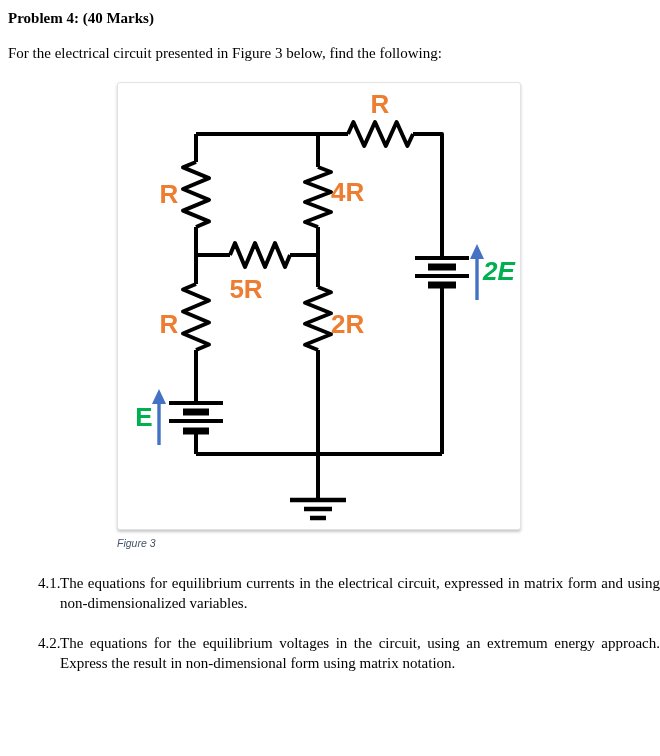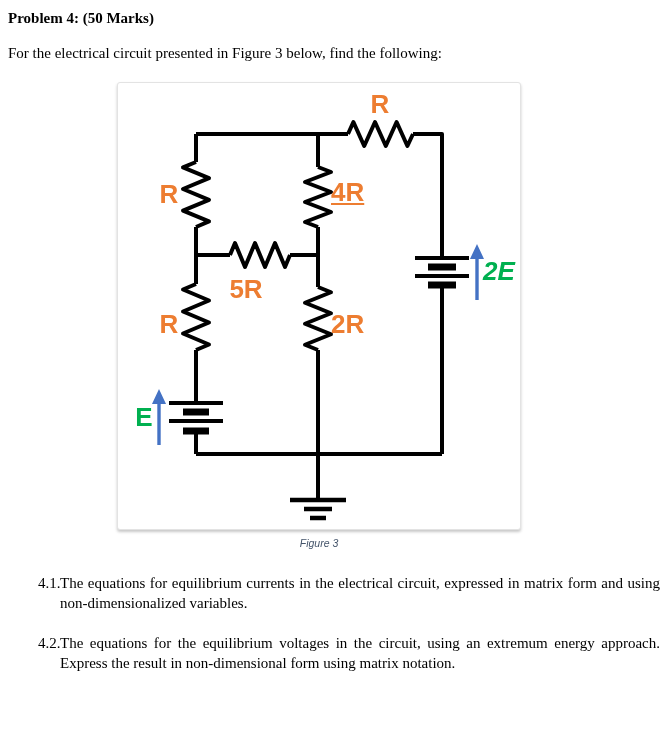--- a/index.html
+++ b/index.html
@@ -28,37 +28,37 @@
   .arrow-head{fill:var(--c-blue);}
   .clabel{
     position:absolute;font-family:"Liberation Sans", sans-serif;font-weight:bold;
     font-size:26px;line-height:1;white-space:nowrap;
   }
   .rlabel{color:var(--c-orange);}
   .slabel{color:var(--c-green);}
   .ctr{transform:translate(-50%,-50%);}
   .vctr{transform:translateY(-50%);}
   .caption{
-    margin:7px 0 0 109px;width:404px;text-align:center;
+    margin:7px 0 0 109px;width:404px;
     font-family:"Liberation Sans", sans-serif;font-style:italic;
     font-size:10.5px;color:var(--c-caption);
   }
   
   .items{margin-top:24px;}
   .item{position:relative;margin-left:30px;width:622px;padding-left:22px;
         font-size:15px;line-height:20px;text-align:justify;}
   .item + .item{margin-top:20px;}
   .item .num{position:absolute;left:0;top:0;}
 </style>
 </head>
 <body>
 
 <div class="doc">
 
-  <div class="title"><span class="u">Problem 4:</span><span> (50 Marks)</span></div>
+  <div class="title"><span class="u">Problem 4:</span><span> (40 Marks)</span></div>
 
   <p class="intro">For the electrical circuit presented in Figure 3 below, find the following:</p>
 
   <div class="figure-box">
     <svg width="402" height="446" viewBox="118 81 402 446">
 
       <g>
         <path class="wire" d="M196,132 H348"></path>
         <path class="wire" d="M413,132 H442 V254"></path>
         <path class="wire" d="M442,285 V452"></path>
@@ -106,21 +106,21 @@
         <polygon class="arrow-head" points="159,387 152,402 166,402"></polygon>
       </g>
       <g>
         <line class="arrow-line" x1="477" y1="298" x2="477" y2="255"></line>
         <polygon class="arrow-head" points="477,242 470,257 484,257"></polygon>
       </g>
     </svg>
 
     <span class="clabel rlabel ctr" style="left:262px;top:21px;">R</span>
     <span class="clabel rlabel ctr" style="left:51px;top:111px;">R</span>
-    <span class="clabel rlabel vctr" style="left:213px;top:109px;text-decoration:underline;">4R</span>
+    <span class="clabel rlabel vctr" style="left:213px;top:109px;">4R</span>
     <span class="clabel rlabel ctr" style="left:128px;top:206px;">5R</span>
     <span class="clabel rlabel ctr" style="left:51px;top:241px;">R</span>
     <span class="clabel rlabel vctr" style="left:213px;top:241px;">2R</span>
     <span class="clabel slabel ctr" style="left:26px;top:334px;">E</span>
     <span class="clabel slabel vctr" style="left:365px;top:188px;font-style:italic;">2E</span>
   </div>
 
   <div class="caption">Figure 3</div>
 
   <div class="items">

